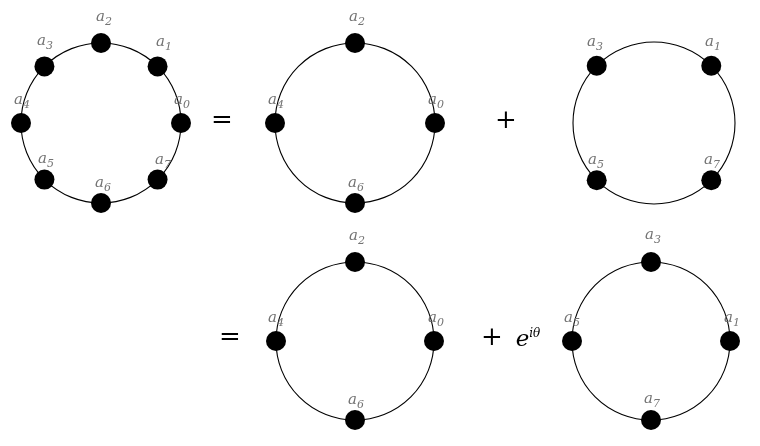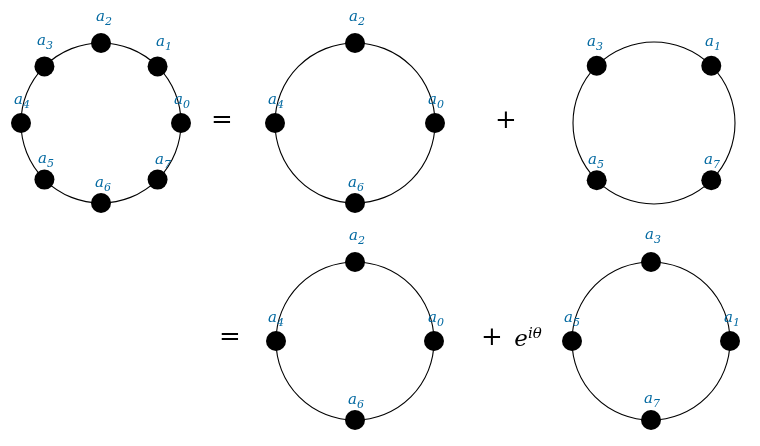--- a/index.html
+++ b/index.html
@@ -36,30 +36,30 @@
     color: #000000;
     transform: translate(-50%, -50%);
     white-space: nowrap;
     user-select: none;
   }
   .op-phase {
     font-style: italic;
     font-size: 23px;
   }
   .op-phase .sup {
-    font-size: 15px;
+    font-size: 12px;
     vertical-align: super;
   }
   .node-label {
     position: absolute;
     font-family: "DejaVu Serif", serif;
     font-style: italic;
     font-size: 15px;
     line-height: 1;
-    color: #0369a1;
+    color: #737373;
     transform: translate(-50%, -50%);
     white-space: nowrap;
     user-select: none;
   }
   .node-label .idx {
     font-size: 11px;
     vertical-align: sub;
     font-style: italic;
   }
 </style>

